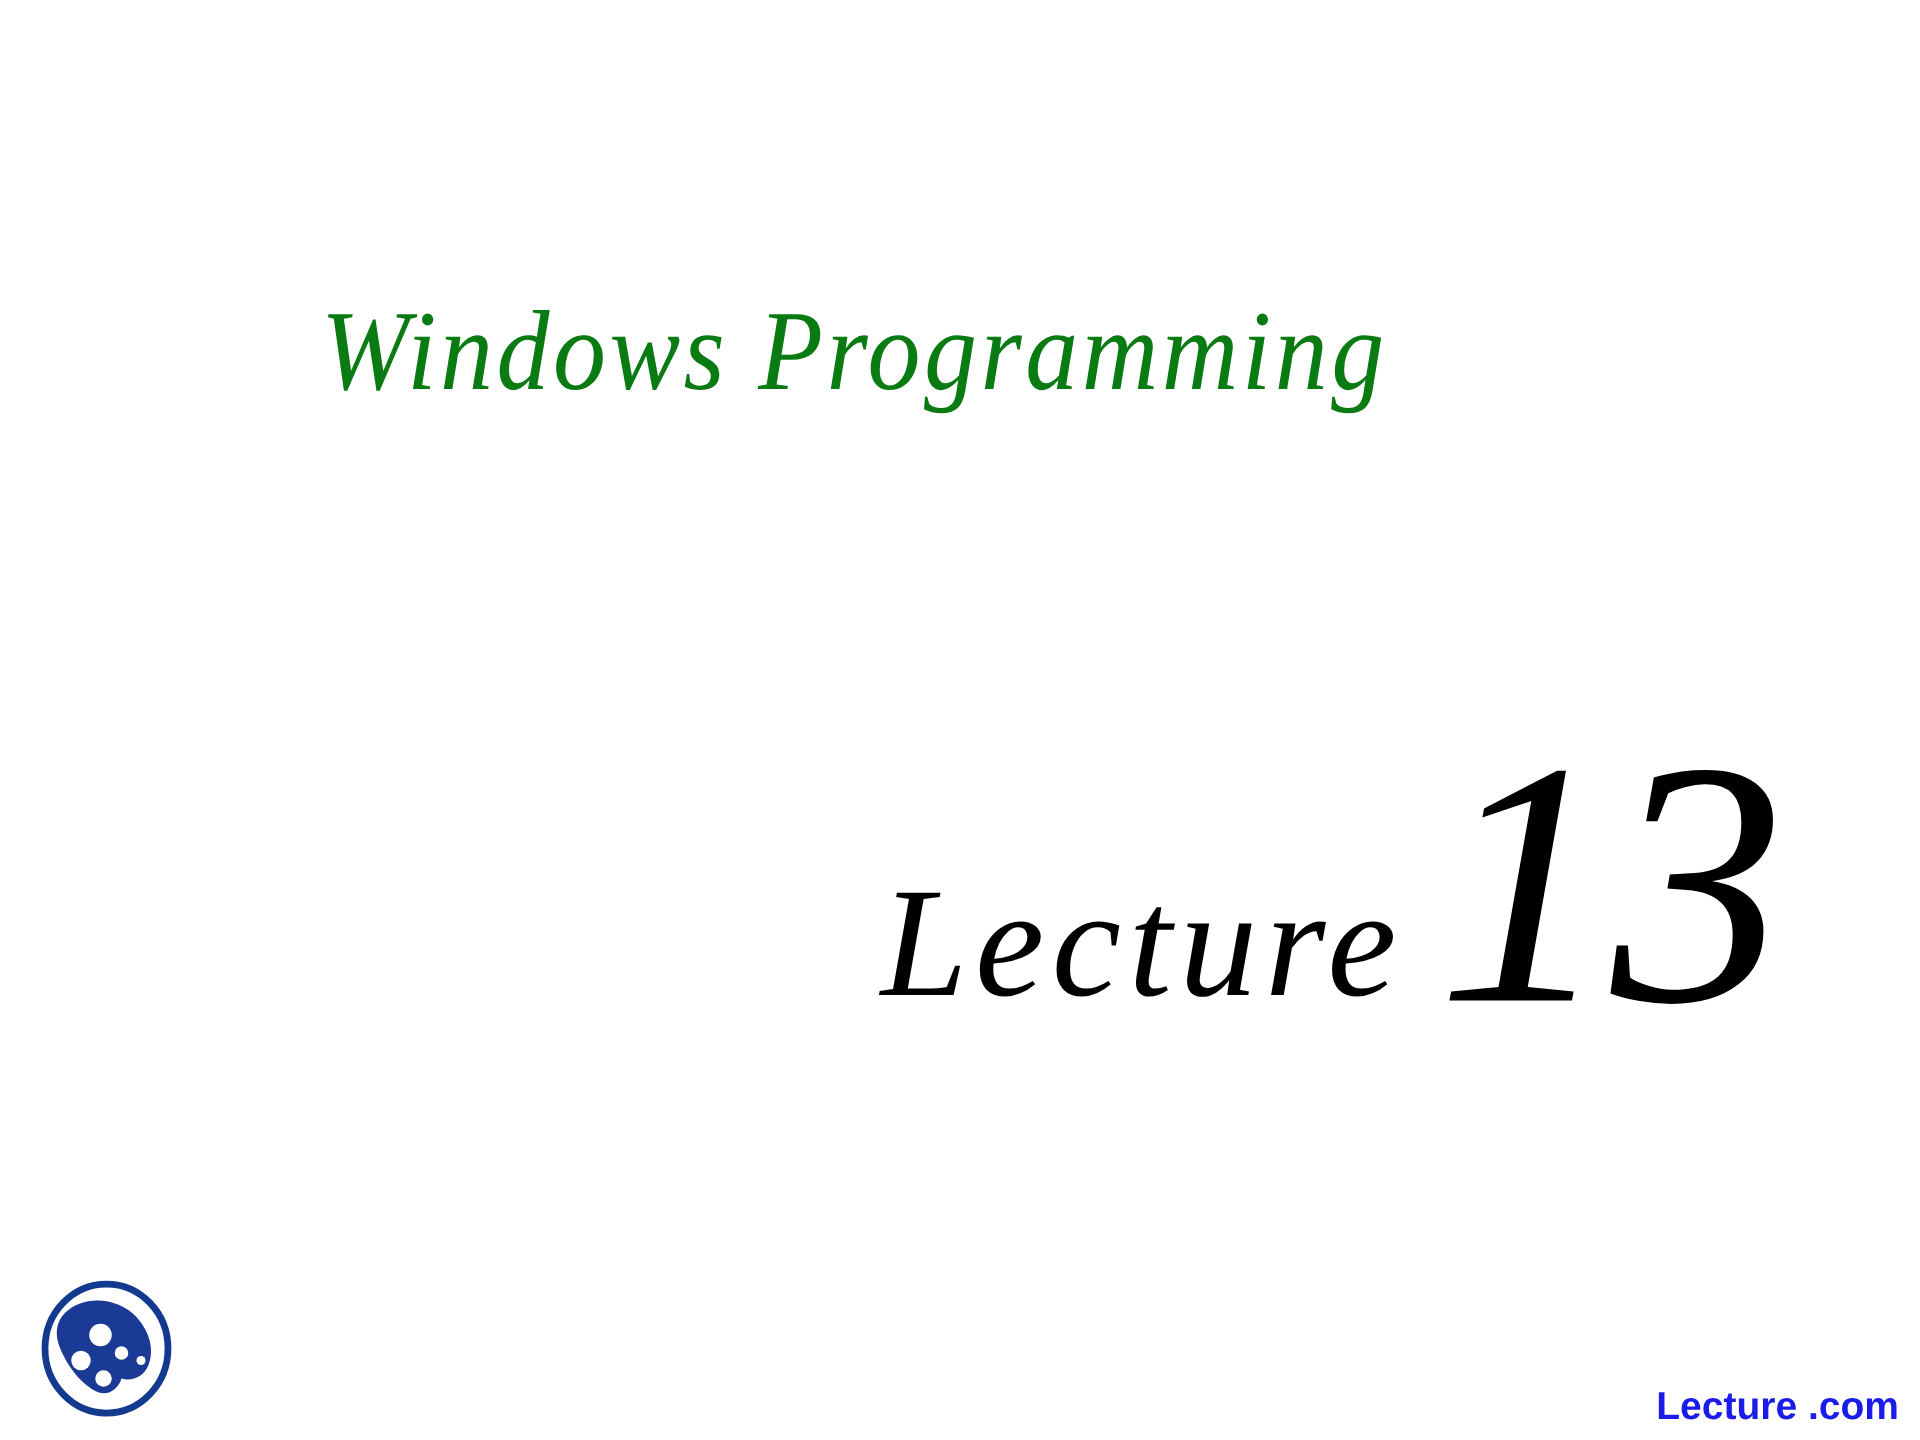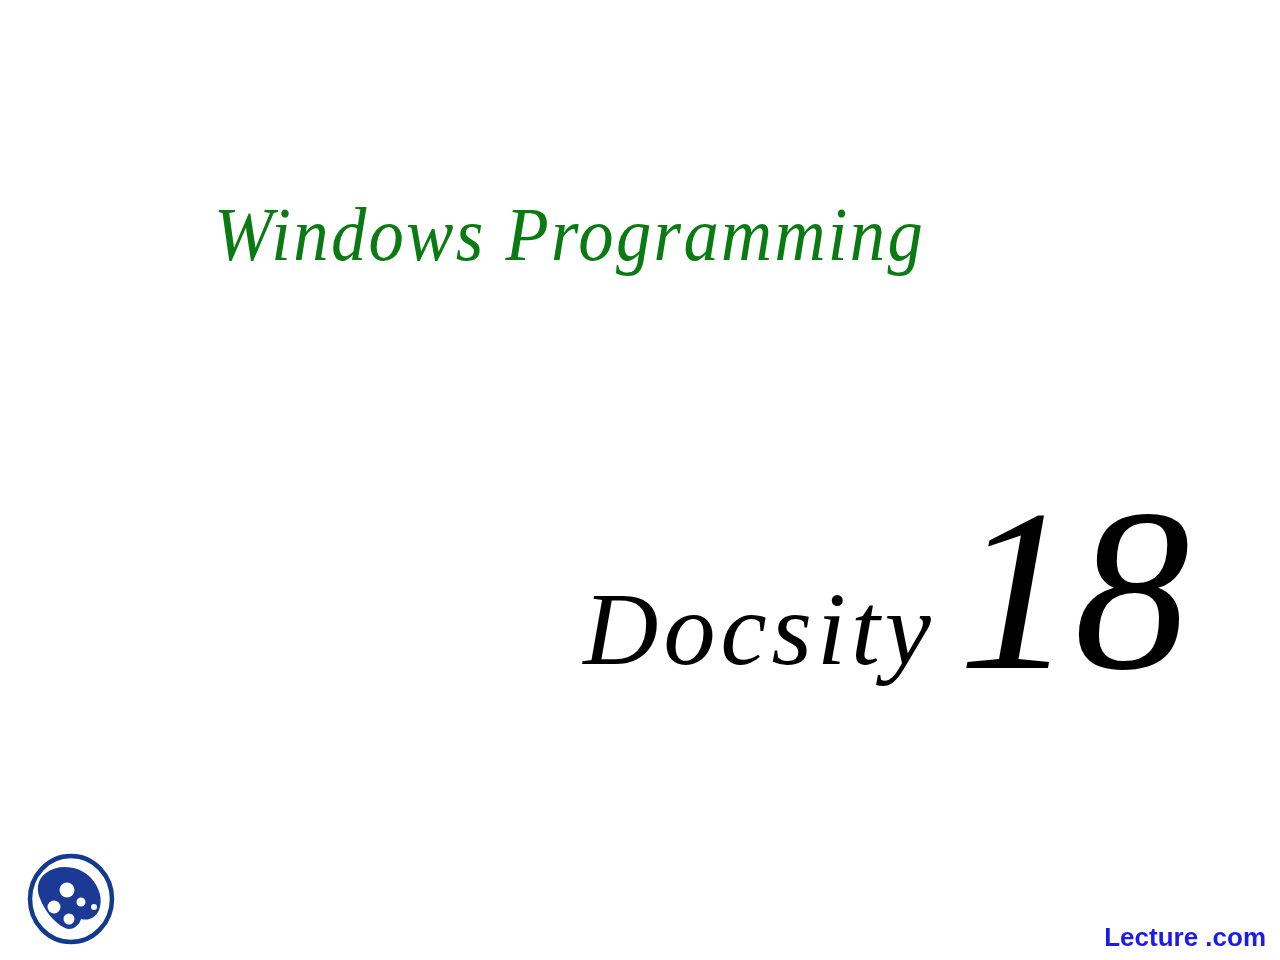--- a/index.html
+++ b/index.html
@@ -106,22 +106,22 @@
   }
 </style>
 </head>
 <body>
 
 <div id="slide">
 
   <div class="slide-title">Windows Programming</div>
 
   <div class="lecture-line">
-    <span class="lecture-word">Docsity</span>
-    <span class="lecture-number">18</span>
+    <span class="lecture-word">Lecture</span>
+    <span class="lecture-number">13</span>
   </div>
 
   <div class="brand-logo">
     <svg viewBox="0 0 90 94" xmlns="http://www.w3.org/2000/svg">
 
       <ellipse cx="45" cy="47" rx="41" ry="43" fill="none" stroke="#123a8f" stroke-width="4.5"></ellipse>
 
       <path d="M 20 21
                C 33 11, 54 14, 65 26
                C 74 36, 77 48, 73 58

